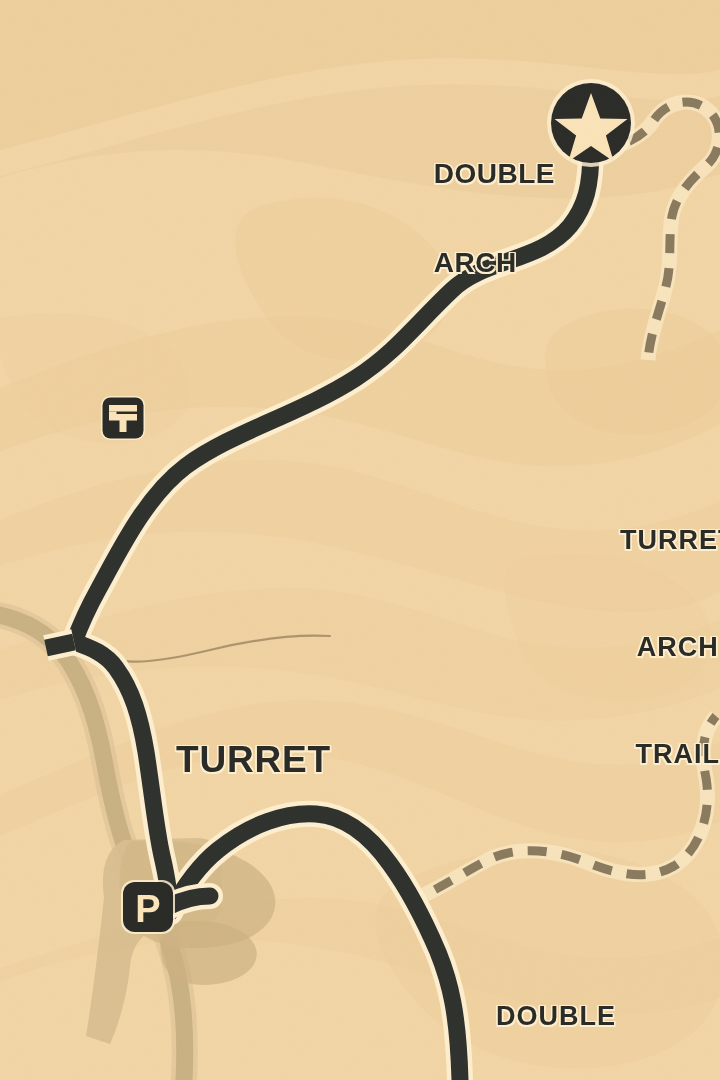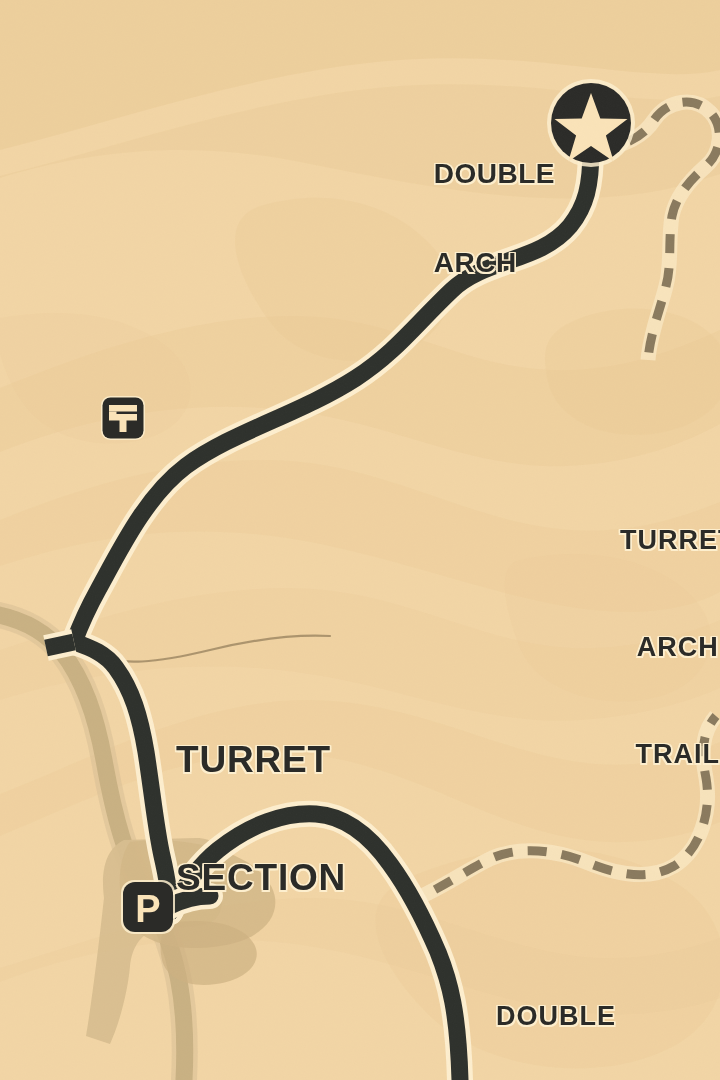--- a/index.html
+++ b/index.html
@@ -233,21 +233,20 @@
     </svg>
   </div>
 
   <div class="map-label label-major" id="label-double-arch">
     <div>DOUBLE</div>
     <div>ARCH</div>
   </div>
 
   <div class="map-label label-major" id="label-windows-section">
     <div>TURRET</div>
-    <div>SECTION</div>
   </div>
 
   <div class="map-label label-major" id="label-turret-arch-trail">
     <div>TURRET</div>
     <div>ARCH</div>
     <div>TRAIL</div>
   </div>
 
   <div class="map-label label-major" id="label-windows-loop-trail">
     <div>DOUBLE</div>

